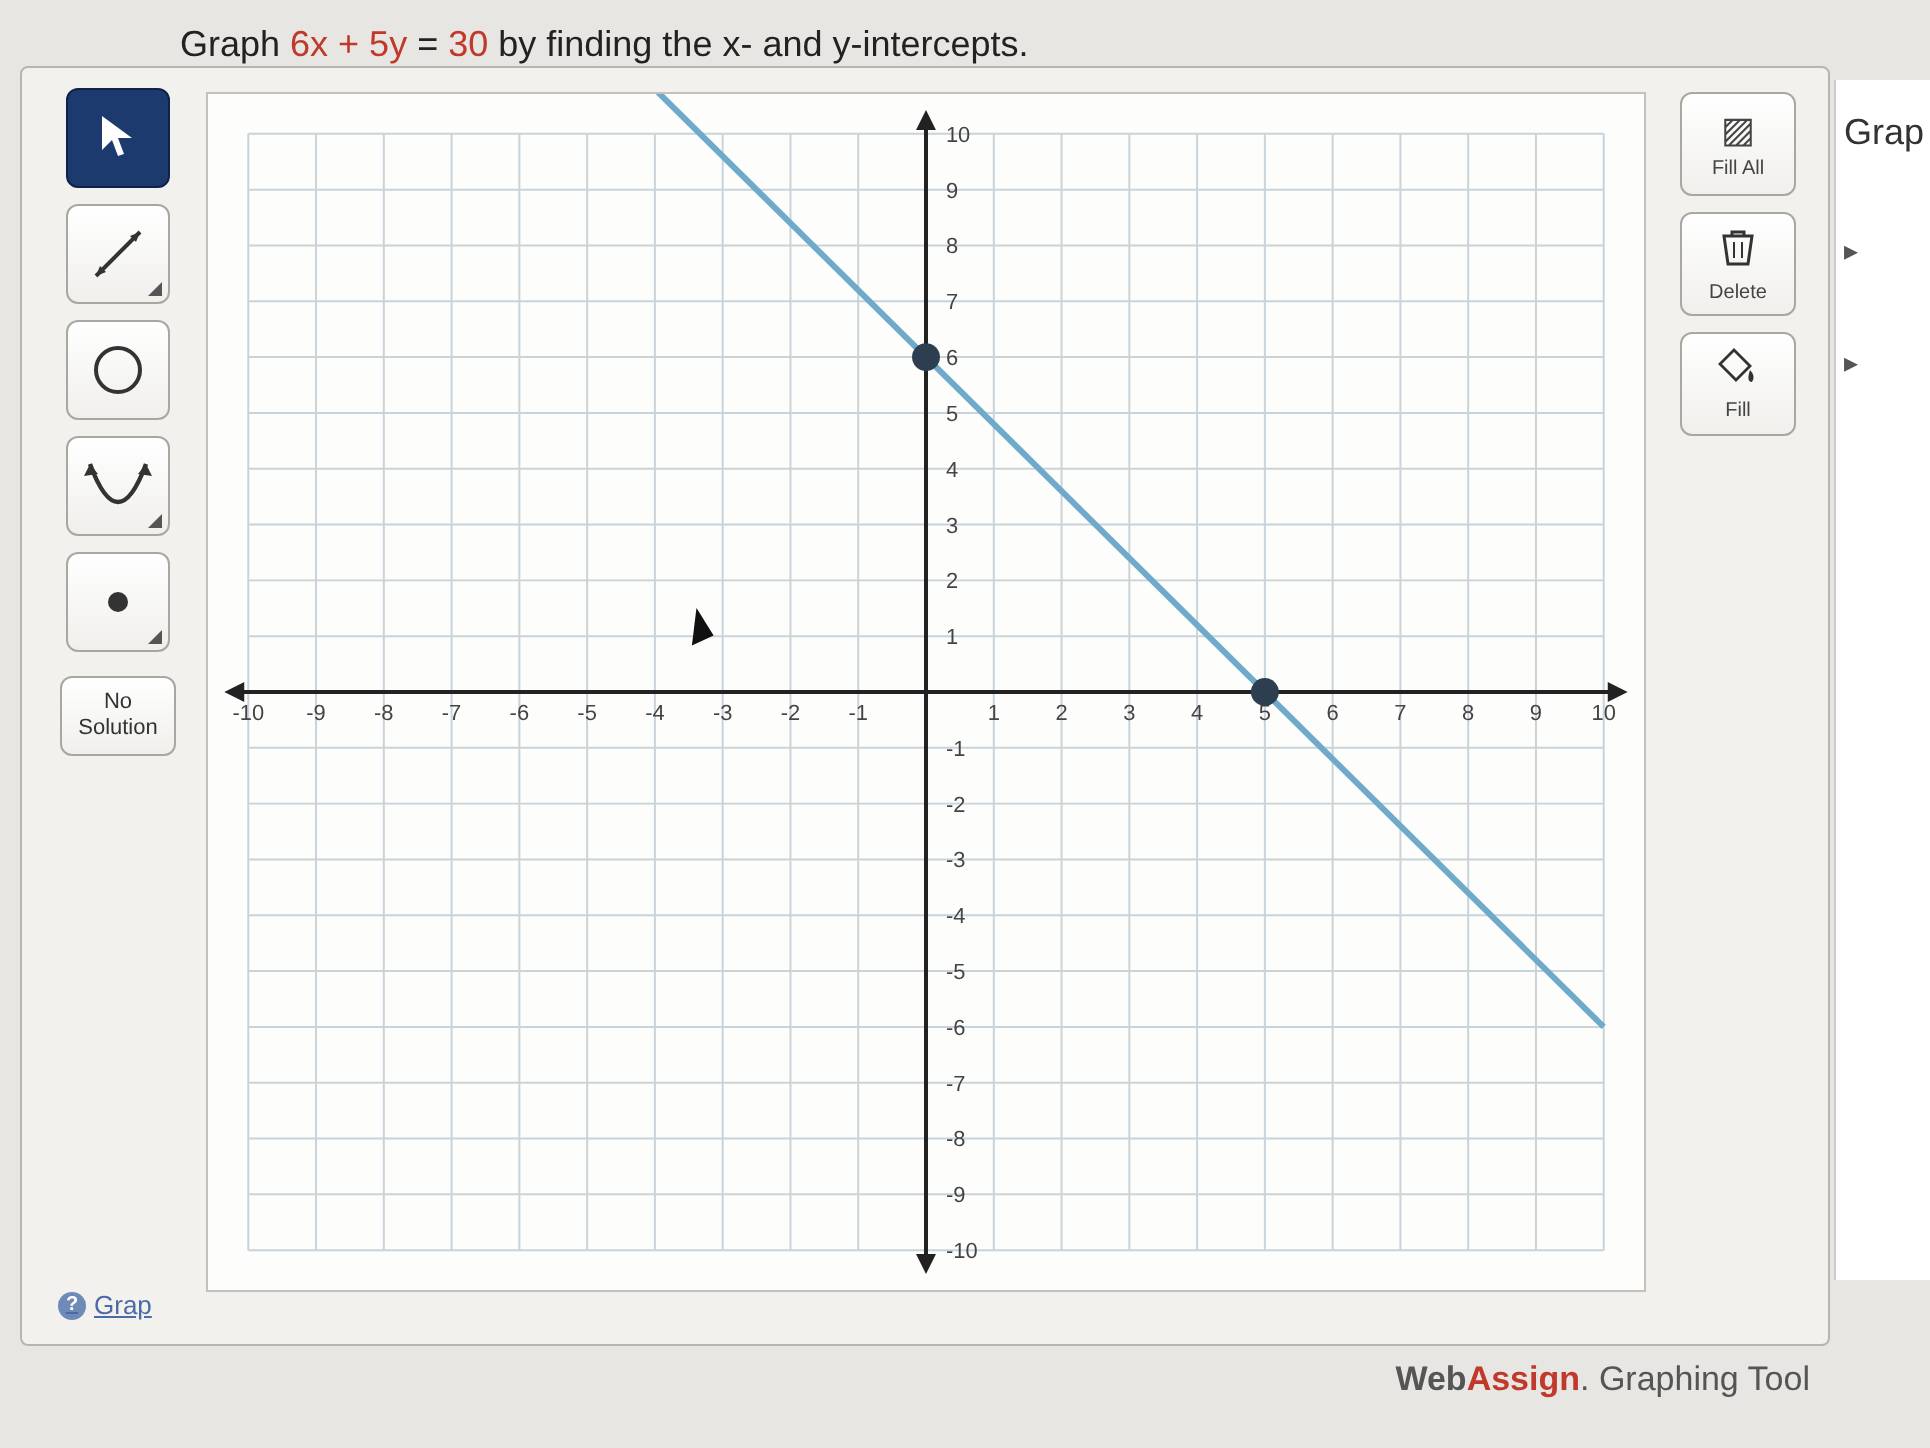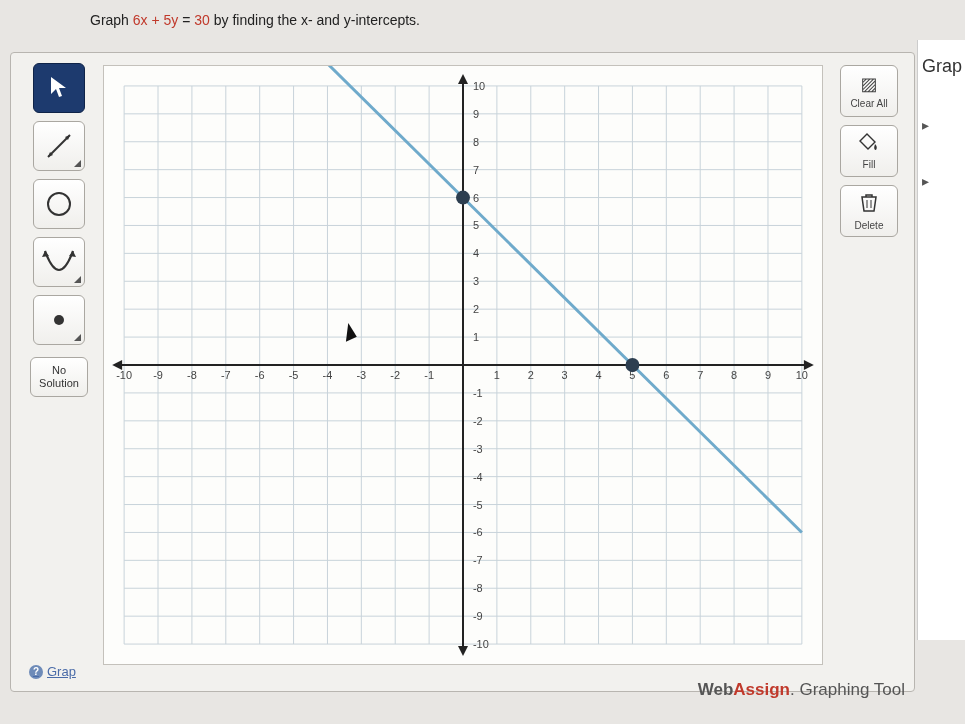--- a/index.html
+++ b/index.html
@@ -9,22 +9,22 @@
     background: #e8e6e3;
     width: 965px;
     height: 724px;
     overflow: hidden;
     position: relative;
   }
   .outer {
     padding: 8px 10px;
   }
   .instruction {
-    font-size: 14px;
-    margin: 4px 0 24px 80px;
+    font-size: 18px;
+    margin: 4px 0 0 80px;
     color: #222;
   }
   .instruction .red { color: #c0392b; }
   .main-panel {
     background: #f2f1ee;
     border: 1px solid #b8b5b0;
     border-radius: 4px;
     width: 905px;
     height: 640px;
     position: relative;
@@ -234,40 +234,40 @@
     </div>
 
     <div class="help-link">
       <span class="help-icon">?</span>
       <span>Grap</span>
     </div>
 
     <div class="toolbar-right">
       <div class="action-btn">
         <span class="glyph">▨</span>
-        <span>Clear All</span>
-      </div>
-      <div class="action-btn">
-        <span class="glyph">
-          <svg width="20" height="18" viewBox="0 0 20 18">
-              <path d="M8 1 L16 9 L9 16 L1 8 Z" stroke="#333" fill="none" stroke-width="1.4"></path>
-              <path d="M16 11 Q19 14 17 17 Q14 17 16 11" fill="#333"></path>
-            </svg>
-        </span>
-        <span>Fill</span>
+        <span>Fill All</span>
       </div>
       <div class="action-btn">
         <span class="glyph">
           <svg width="18" height="20" viewBox="0 0 18 20">
               <path d="M2 5 H16 L14 19 H4 Z M6 5 V3 H12 V5" stroke="#333" stroke-width="1.5" fill="none"></path>
               <line x1="7" y1="8" x2="7" y2="16" stroke="#333"></line>
               <line x1="11" y1="8" x2="11" y2="16" stroke="#333"></line>
             </svg>
         </span>
         <span>Delete</span>
+      </div>
+      <div class="action-btn">
+        <span class="glyph">
+          <svg width="20" height="18" viewBox="0 0 20 18">
+              <path d="M8 1 L16 9 L9 16 L1 8 Z" stroke="#333" fill="none" stroke-width="1.4"></path>
+              <path d="M16 11 Q19 14 17 17 Q14 17 16 11" fill="#333"></path>
+            </svg>
+        </span>
+        <span>Fill</span>
       </div>
     </div>
 
     <div class="graph-area">
       <svg viewBox="0 0 720 600" id="graph-svg">
           <line x1="20" y1="20" x2="20" y2="580" stroke="#c8d3da" stroke-width="1"></line>
           <line x1="54" y1="20" x2="54" y2="580" stroke="#c8d3da" stroke-width="1"></line>
           <line x1="88" y1="20" x2="88" y2="580" stroke="#c8d3da" stroke-width="1"></line>
           <line x1="122" y1="20" x2="122" y2="580" stroke="#c8d3da" stroke-width="1"></line>
           <line x1="156" y1="20" x2="156" y2="580" stroke="#c8d3da" stroke-width="1"></line>

